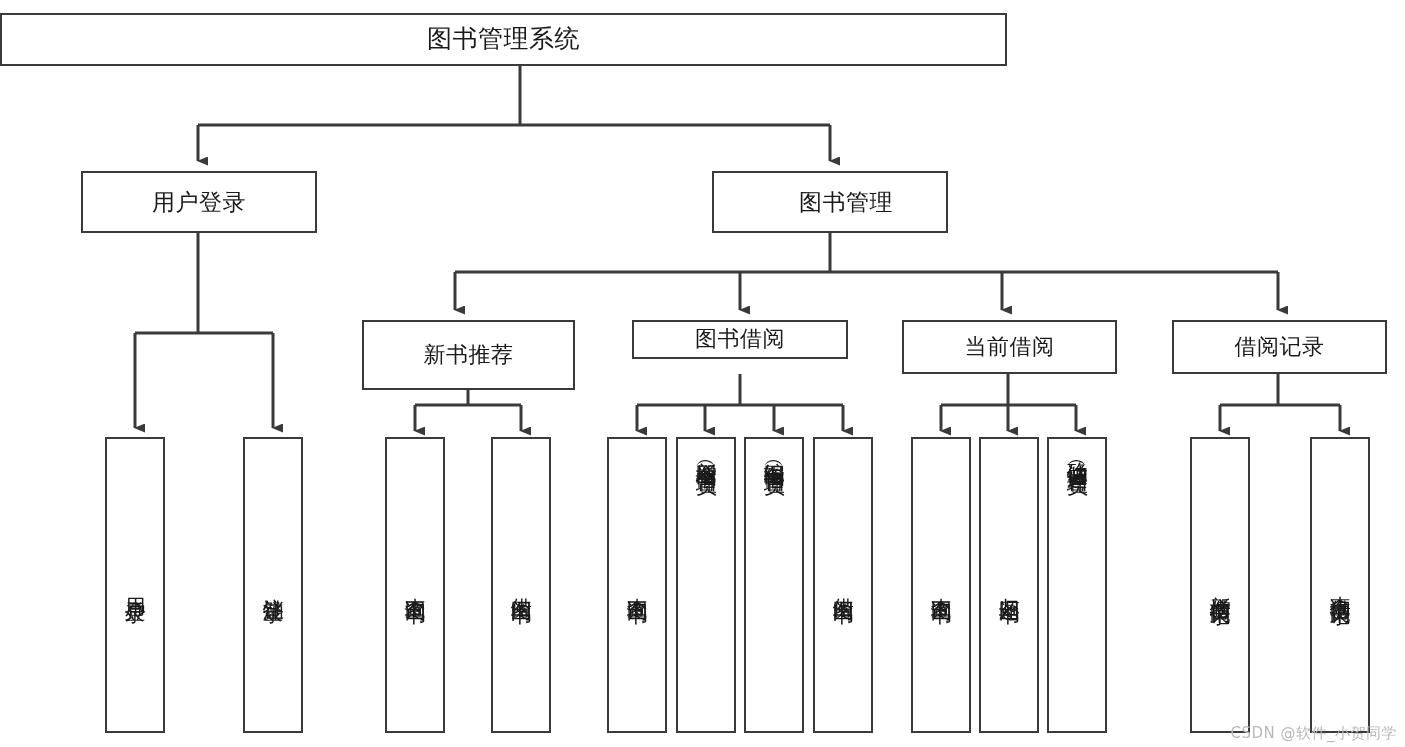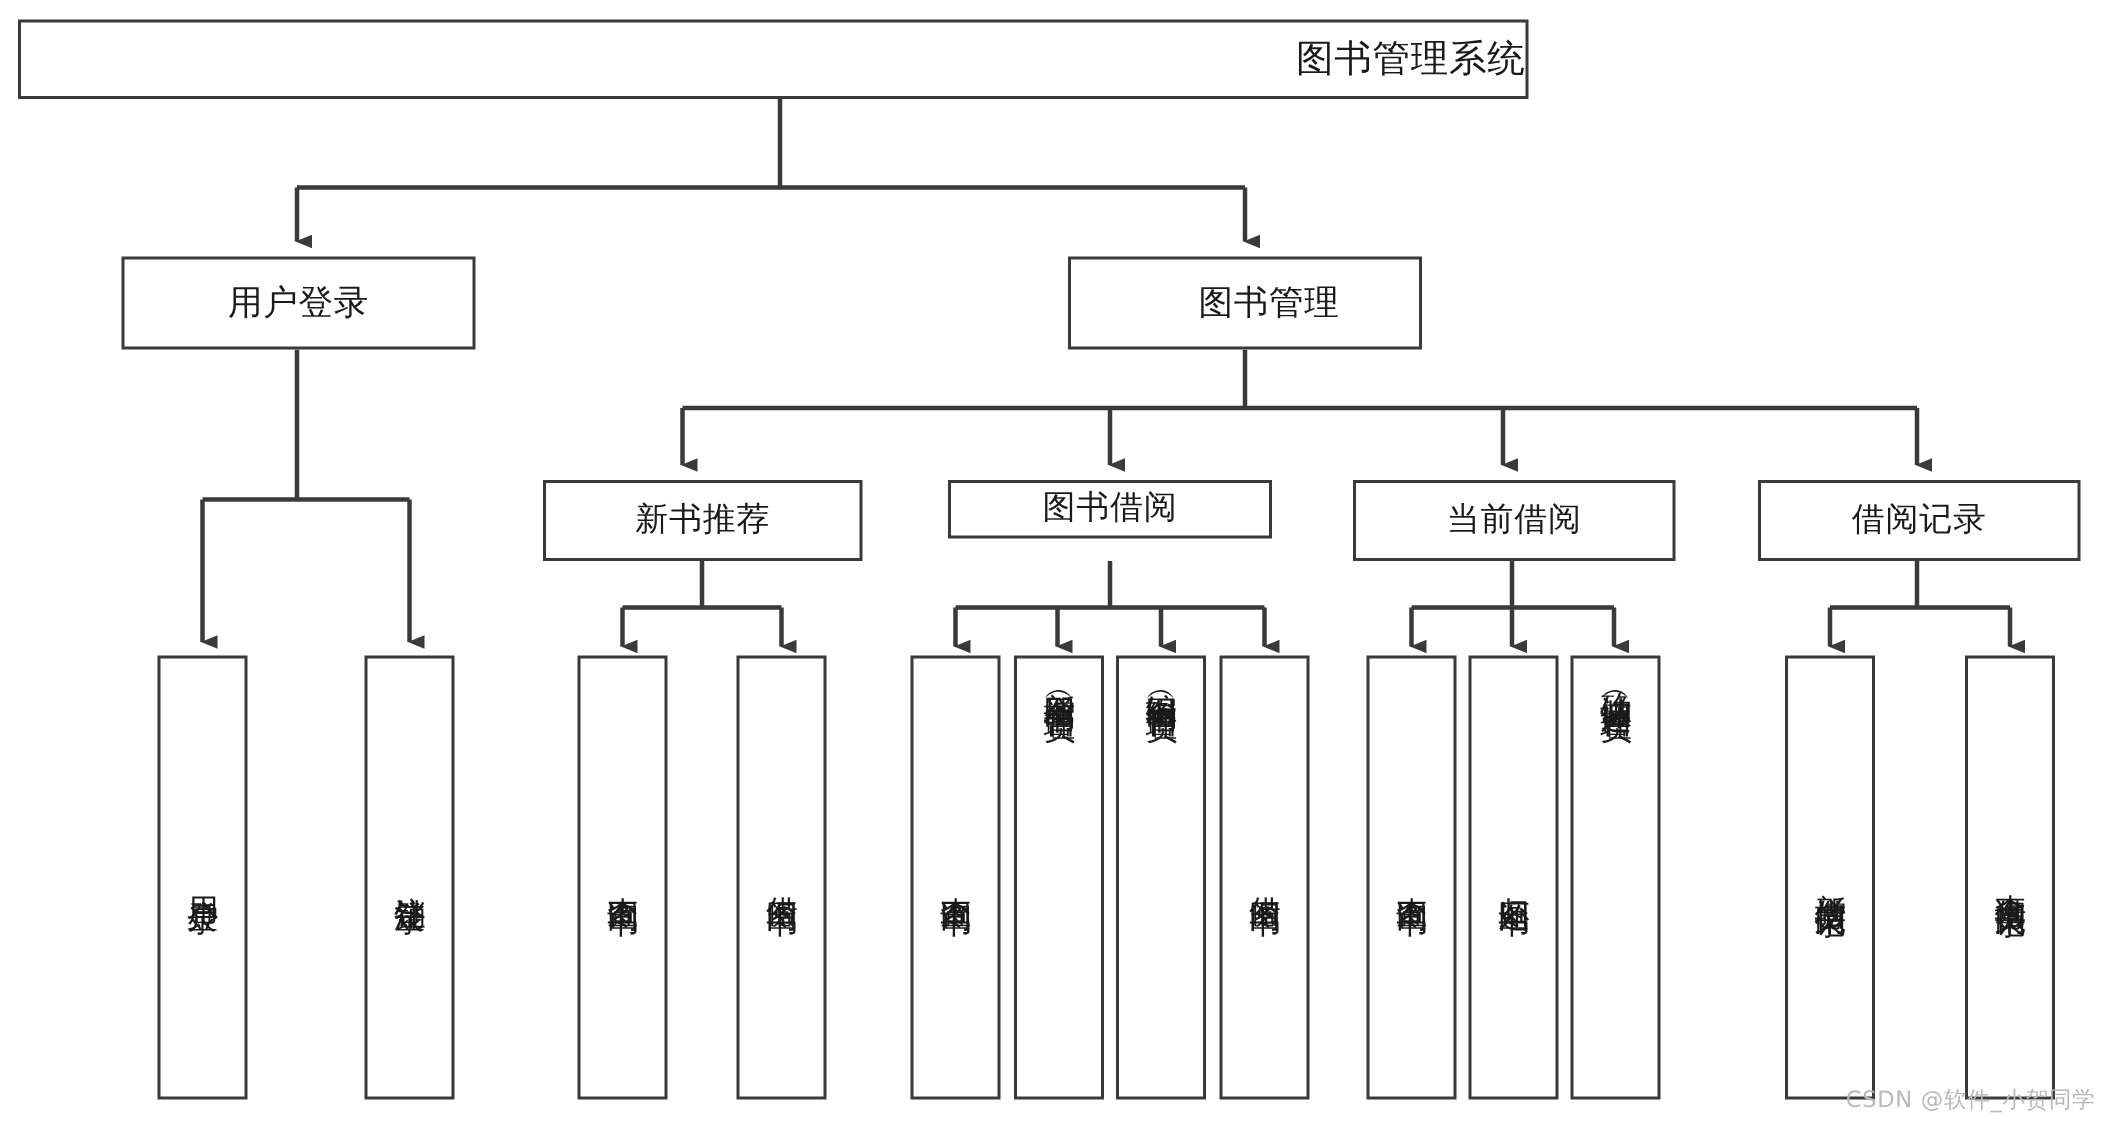--- a/index.html
+++ b/index.html
@@ -128,32 +128,32 @@
       <path d="M1008,405 L1008,431" marker-end="url(#arrowhead)"></path>
       <path d="M1076,405 L1076,431" marker-end="url(#arrowhead)"></path>
 
       <path d="M1278,374 L1278,405"></path>
       <path d="M1220,405 L1340,405"></path>
       <path d="M1220,405 L1220,431" marker-end="url(#arrowhead)"></path>
       <path d="M1340,405 L1340,431" marker-end="url(#arrowhead)"></path>
     </g>
   </svg>
 
-  <div class="node node-root" style="left:12px; top:13px; width:1007px; height:53px;justify-content:flex-end;">
+  <div class="node node-root" style="left:0; top:13px; width:1007px; height:53px;">
     <span class="label">图书管理系统</span>
   </div>
 
   <div class="node node-l2" style="left:81px; top:171px; width:236px; height:62px;">
     <span class="label">用户登录</span>
   </div>
   <div class="node node-l2" style="left:712px; top:171px; width:236px; height:62px;padding-left:32px;">
     <span class="label">图书管理</span>
   </div>
 
-  <div class="node node-l3" style="left:362px; top:320px; width:213px; height:54px;">
+  <div class="node node-l3" style="left:362px; top:320px; width:213px; height:70px;">
     <span class="label">新书推荐</span>
   </div>
   <div class="node node-l3" style="left:632px; top:320px; width:216px; height:39px;">
     <span class="label">图书借阅</span>
   </div>
   <div class="node node-l3" style="left:1172px; top:320px; width:215px; height:54px;">
     <span class="label">借阅记录</span>
   </div>
   <div class="node node-l3" style="left:902px; top:320px; width:215px; height:54px;">
     <span class="label">当前借阅</span>

